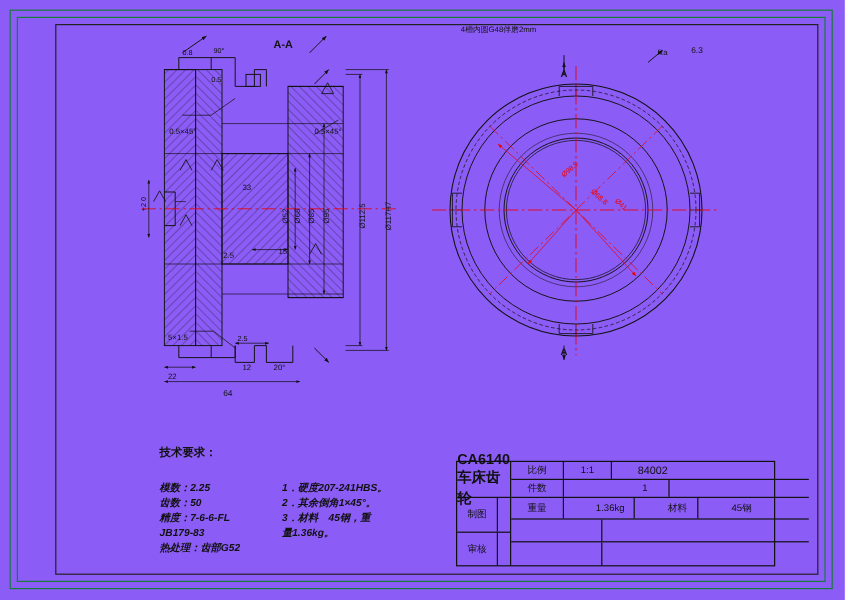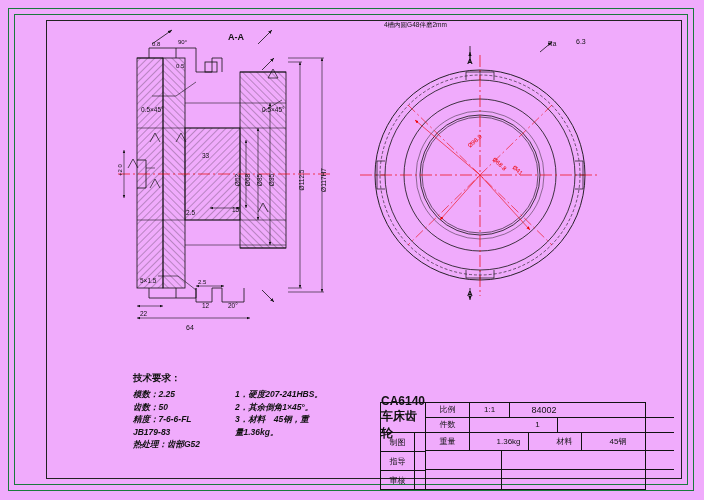--- a/index.html
+++ b/index.html
@@ -10,21 +10,21 @@
   body {
     width: 704px;
     height: 500px;
     font-family: "Liberation Sans", sans-serif;
     overflow: hidden;
   }
   #sheet {
     position: relative;
     width: 704px;
     height: 500px;
-    background: #f0abfc;
+    background: #8b5cf6;
   }
   .outer-border {
     position: absolute;
     left: 8px;
     top: 8px;
     width: 686px;
     height: 483px;
     border: 1px solid #1a7a3c;
     box-sizing: border-box;
   }
@@ -57,38 +57,38 @@
     top: 372px;
     width: 230px;
     font-size: 8.5px;
     line-height: 12.4px;
     color: #111;
     font-weight: bold;
   }
   .tech-req .title {
     font-size: 9.5px;
     font-weight: bold;
-    margin-bottom: 4px;
+    margin-bottom: 16px;
   }
   .tech-cols {
     display: flex;
     gap: 10px;
   }
   .tech-col {
     white-space: pre-line;
     font-style: italic;
   }
   .tech-col.left { width: 92px; }
   .tech-col.right { width: 128px; }
 
   
   .title-block {
     position: absolute;
     left: 380px;
-    top: 402px;
+    top: 384px;
     width: 266px;
     height: 88px;
     border: 1.2px solid #111;
     box-sizing: border-box;
     display: flex;
     font-size: 8px;
     color: #111;
   }
   .tb-left {
     width: 114px;
@@ -387,24 +387,20 @@
 
   <div class="title-block">
     <div class="tb-left">
       <div class="tb-name">CA6140车床齿轮</div>
       <div class="tb-rows">
         <div class="tb-row">
           <div class="tb-lbl">制图</div>
           <div class="tb-val"></div>
         </div>
         <div class="tb-row">
-          <div class="tb-lbl">指导</div>
-          <div class="tb-val"></div>
-        </div>
-        <div class="tb-row">
           <div class="tb-lbl">审核</div>
           <div class="tb-val"></div>
         </div>
       </div>
     </div>
 
     <div class="tb-right">
       <div class="tb-rrow r1">
         <div class="cell w-scale-l">比例</div>
         <div class="cell w-scale-v">1:1</div>

